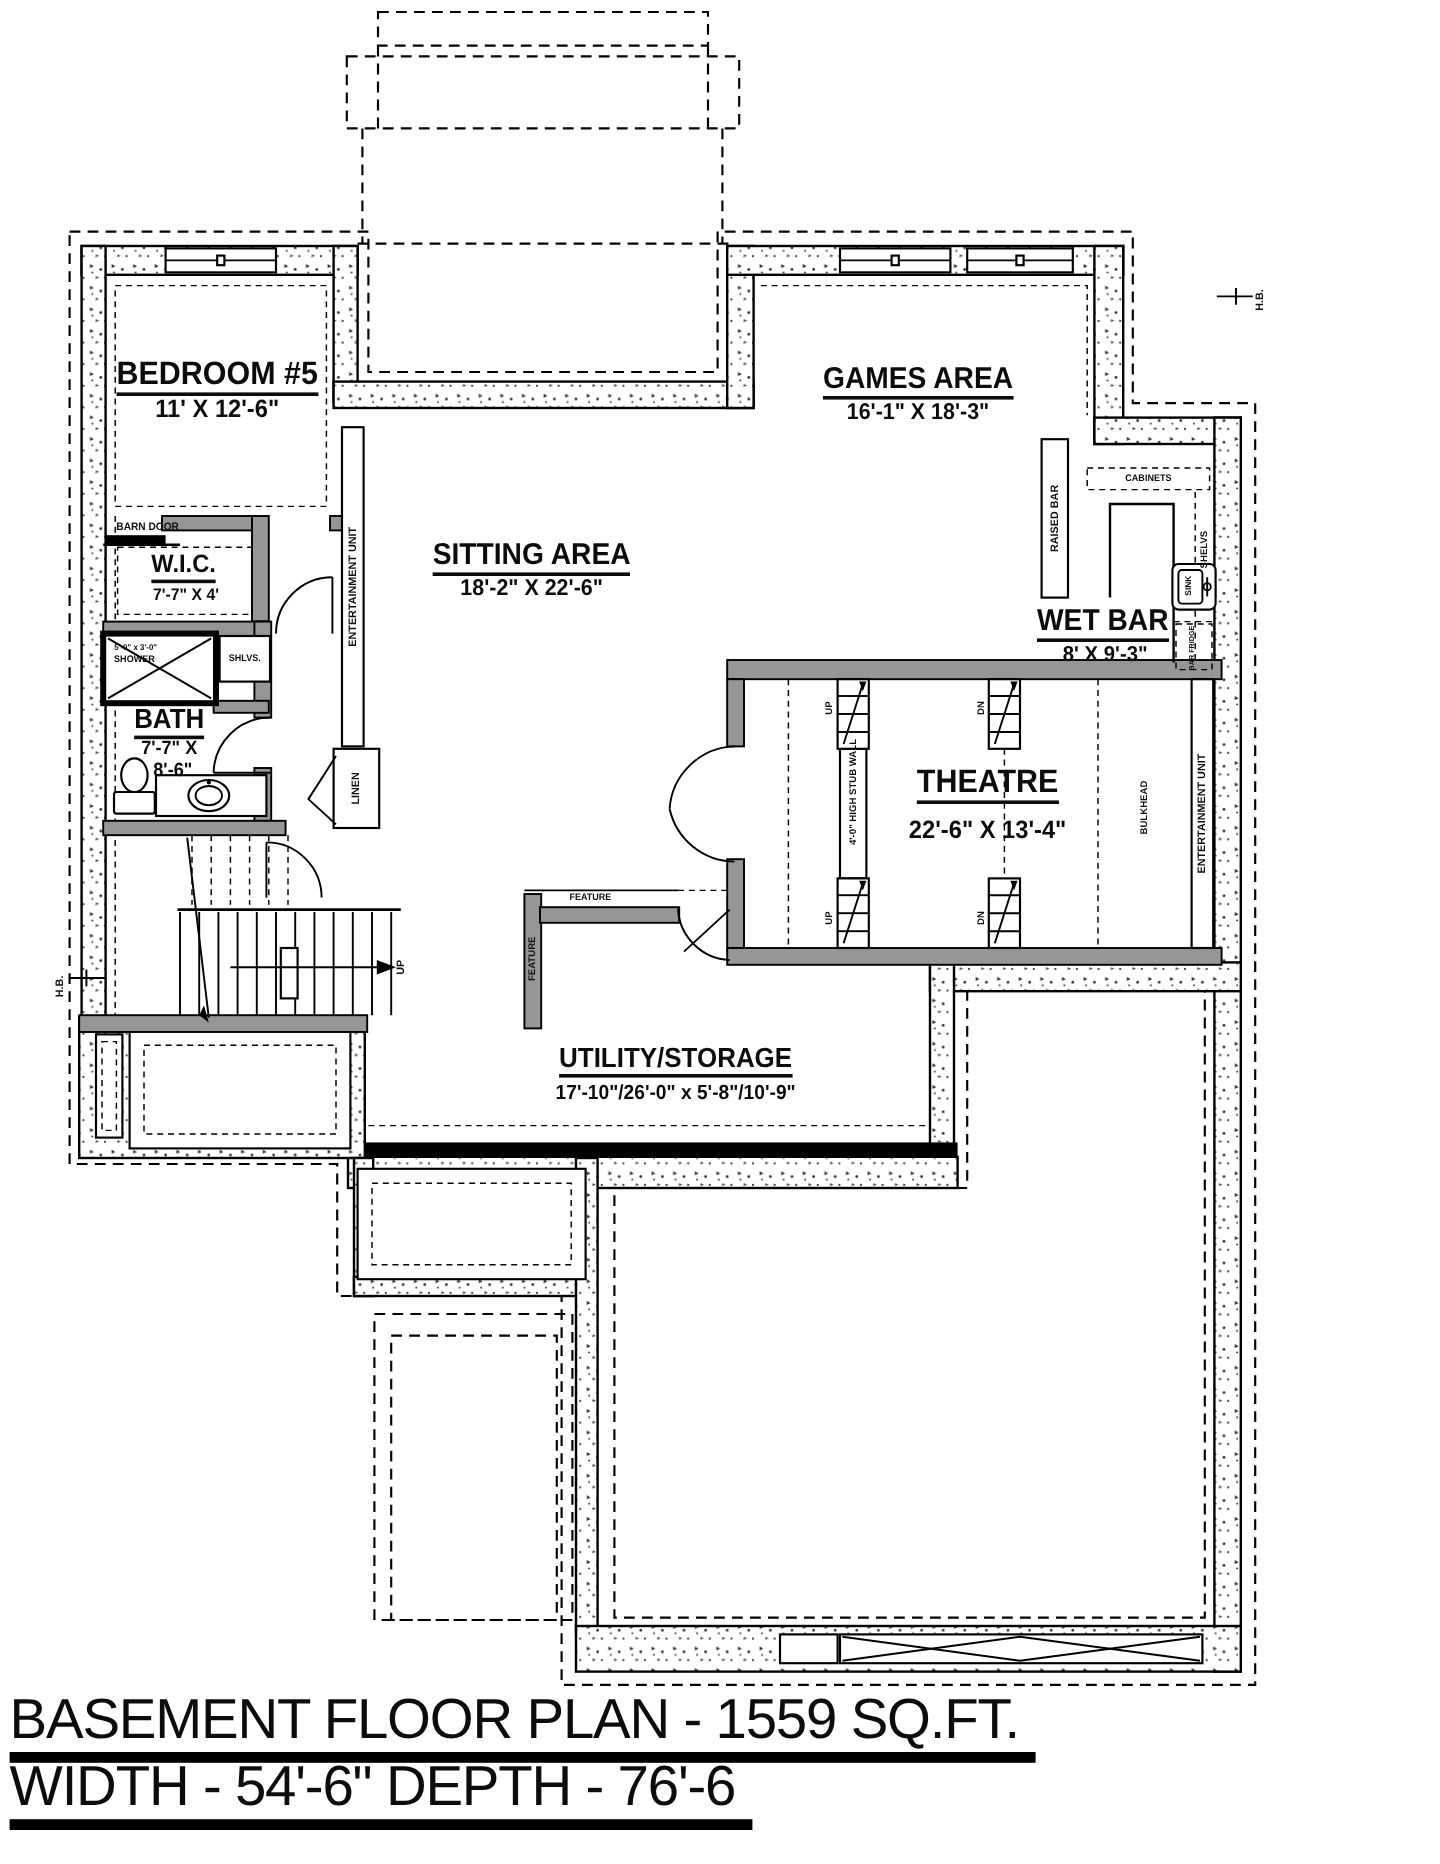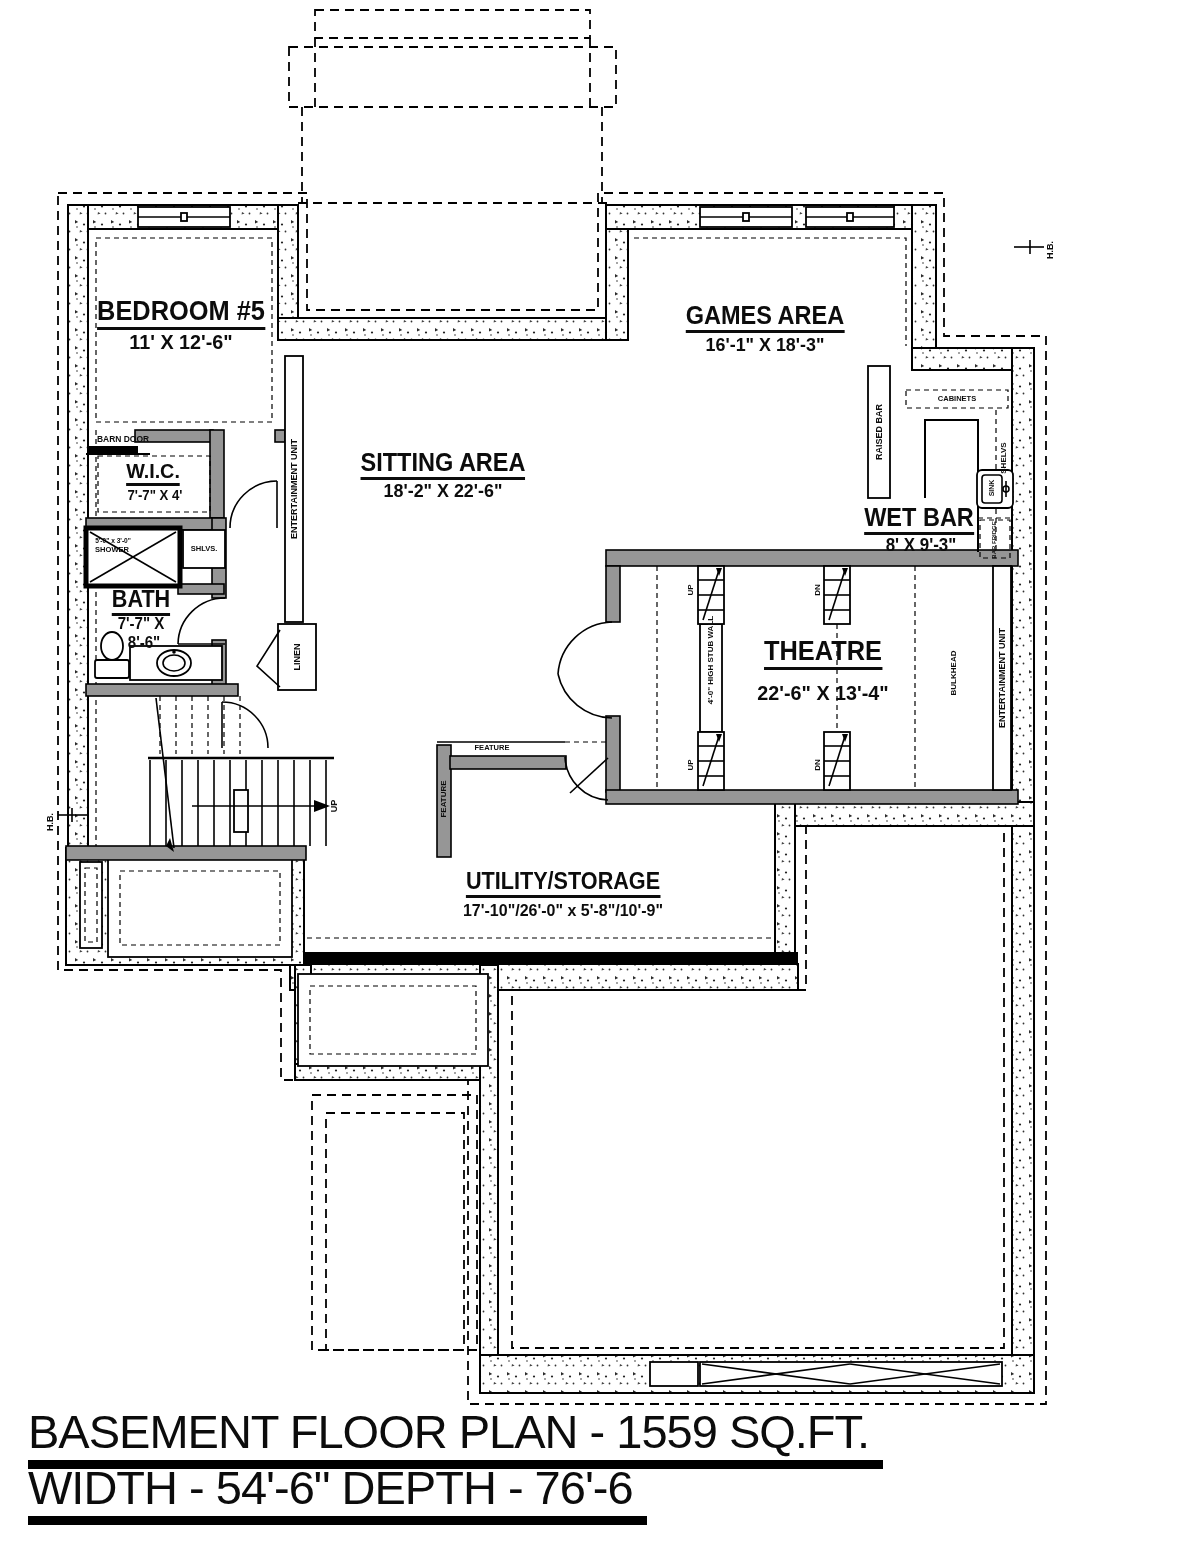--- a/index.html
+++ b/index.html
@@ -4,21 +4,21 @@
 <style>
   html,body{margin:0;padding:0;background:#fff;}
   #plan{position:relative;width:1080px;height:1553px;background:#fff;overflow:hidden;
         font-family:"Liberation Sans",sans-serif;}
   #plan svg{position:absolute;left:0;top:0;}
   .lbl{position:absolute;font-weight:bold;color:#0c0c0c;white-space:nowrap;
        transform:translate(-50%,-50%) scaleX(.94);line-height:1;}
   .lbl.u{border-bottom:3px solid #0c0c0c;padding-bottom:2px;}
   .lbl.rot{transform:translate(-50%,-50%) rotate(-90deg);}
   .title{position:absolute;color:#0c0c0c;font-weight:normal;letter-spacing:-1px;
-         border-bottom:9px solid #000;padding:0 14px 5px 0;white-space:nowrap;line-height:1;margin-left:20px;}
+         border-bottom:9px solid #000;padding:0 14px 5px 0;white-space:nowrap;line-height:1;}
   
   .xw{fill:url(#stip);stroke:#000;stroke-width:2;}
   .iw{fill:#969696;stroke:#000;stroke-width:1.6;}
   .wh{fill:#fff;stroke:#000;stroke-width:1.8;}
   .ln{fill:none;stroke:#000;stroke-width:1.6;}
   .d2{fill:none;stroke:#000;stroke-width:1.8;stroke-dasharray:9 6;}
   .d1{fill:none;stroke:#000;stroke-width:1.2;stroke-dasharray:5 4;}
 </style>
 </head>
 <body>

